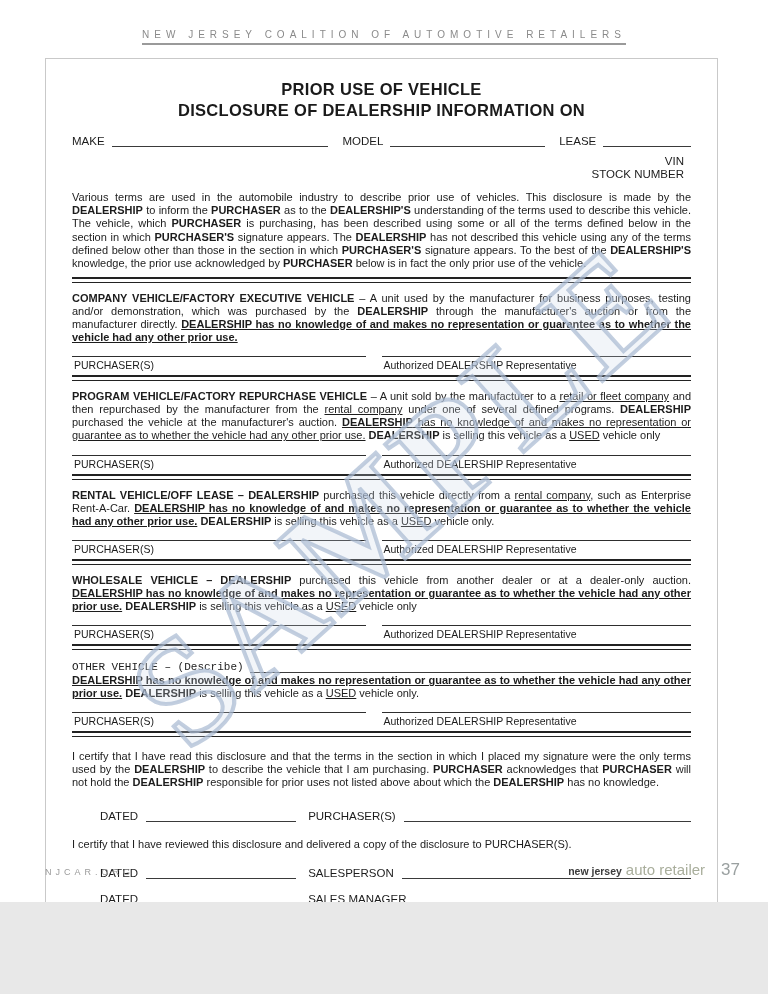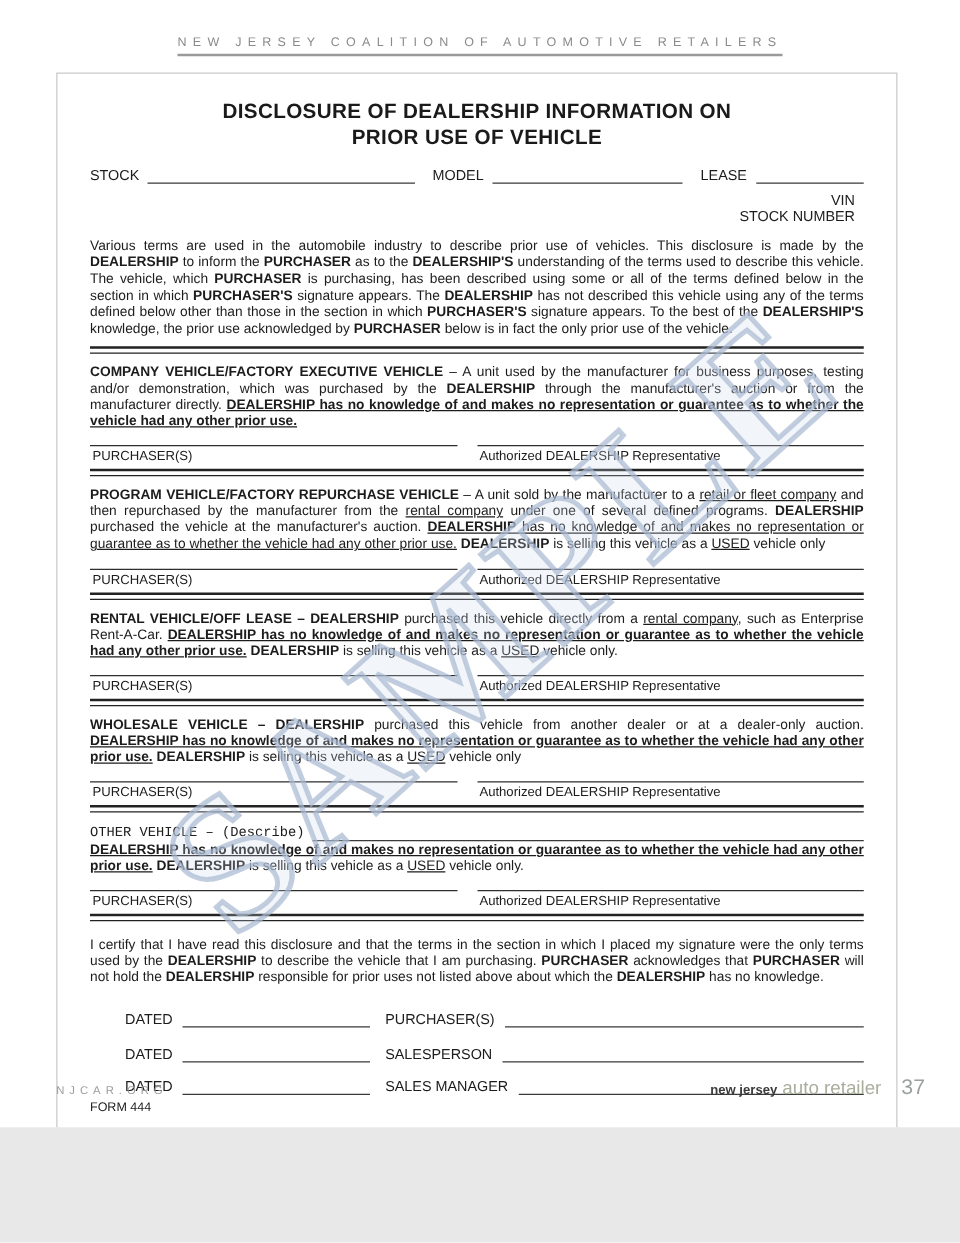--- a/index.html
+++ b/index.html
@@ -74,26 +74,26 @@
 
 <div class="page">
 
   <div class="top-header">
     <span>NEW JERSEY COALITION OF AUTOMOTIVE RETAILERS</span>
   </div>
 
   <div class="form-box">
 
     <div class="form-title">
+      <div>PRIOR USE OF VEHICLE</div>
       <div>DISCLOSURE OF DEALERSHIP INFORMATION ON</div>
-      <div>PRIOR USE OF VEHICLE</div>
     </div>
 
     <div class="fields-row">
-      <span class="lbl">STOCK</span>
+      <span class="lbl">MAKE</span>
       <span class="fill f-make"></span>
       <span class="lbl ml">MODEL</span>
       <span class="fill f-model"></span>
       <span class="lbl ml">LEASE</span>
       <span class="fill f-year"></span>
     </div>
 
     <div class="fields-row" style="margin-top:8px;flex-direction:column;">
       <span class="lbl">VIN</span>
       <span class="fill f-vin"></span>
@@ -185,20 +185,21 @@
 
     <p class="body-text cert"><span>I certify that I have read this disclosure and that the terms in the section in which I placed my signature were the only terms used by the </span><span class="b">DEALERSHIP</span><span> to describe the vehicle that I am purchasing.  </span><span class="b">PURCHASER</span><span> acknowledges that </span><span class="b">PURCHASER</span><span> will not hold the </span><span class="b">DEALERSHIP</span><span> responsible for prior uses not listed above about which the </span><span class="b">DEALERSHIP</span><span> has no knowledge.</span></p>
 
     <div class="dated-row dr1">
       <span>DATED</span>
       <span class="line fixed"></span>
       <span>PURCHASER(S)</span>
       <span class="line flex1"></span>
     </div>
 
+    <p class="body-text cert2">I certify that I have reviewed this disclosure and delivered a copy of the disclosure to PURCHASER(S).</p>
 
     <div class="dated-row dr2">
       <span>DATED</span>
       <span class="line fixed"></span>
       <span>SALESPERSON</span>
       <span class="line flex1"></span>
     </div>
 
     <div class="dated-row dr3">
       <span>DATED</span>

